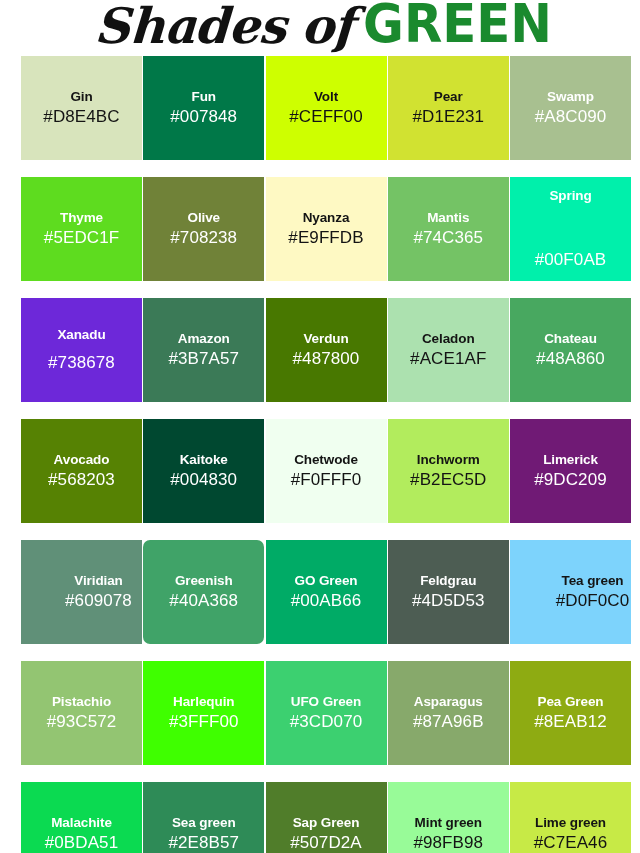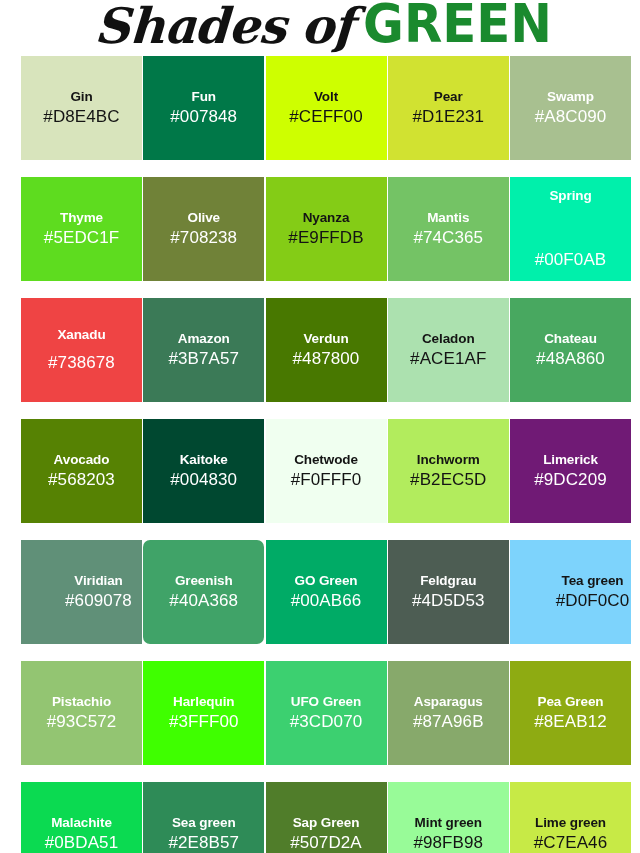--- a/index.html
+++ b/index.html
@@ -133,33 +133,33 @@
       <div class="swatch-hex">#A8C090</div>
     </div>
     <div class="swatch text-light" style="background: rgb(94, 220, 31);">
       <div class="swatch-name">Thyme</div>
       <div class="swatch-hex">#5EDC1F</div>
     </div>
     <div class="swatch text-light" style="background: rgb(112, 130, 56);">
       <div class="swatch-name">Olive</div>
       <div class="swatch-hex">#708238</div>
     </div>
-    <div class="swatch text-dark" style="background: #84cc16;">
+    <div class="swatch text-dark" style="background: #fef9c3;">
       <div class="swatch-name">Nyanza</div>
       <div class="swatch-hex">#E9FFDB</div>
     </div>
     <div class="swatch text-light" style="background: rgb(116, 195, 101);">
       <div class="swatch-name">Mantis</div>
       <div class="swatch-hex">#74C365</div>
     </div>
     <div class="swatch text-light" style="background: rgb(0, 240, 171); gap: 44px;">
       <div class="swatch-name">Spring</div>
       <div class="swatch-hex">#00F0AB</div>
     </div>
-    <div class="swatch text-light" style="background: #ef4444; gap: 8px;">
+    <div class="swatch text-light" style="background: #6d28d9; gap: 8px;">
       <div class="swatch-name">Xanadu</div>
       <div class="swatch-hex">#738678</div>
     </div>
     <div class="swatch text-light" style="background: rgb(59, 122, 87);">
       <div class="swatch-name">Amazon</div>
       <div class="swatch-hex">#3B7A57</div>
     </div>
     <div class="swatch text-light" style="background: rgb(72, 120, 0);">
       <div class="swatch-name">Verdun</div>
       <div class="swatch-hex">#487800</div>

